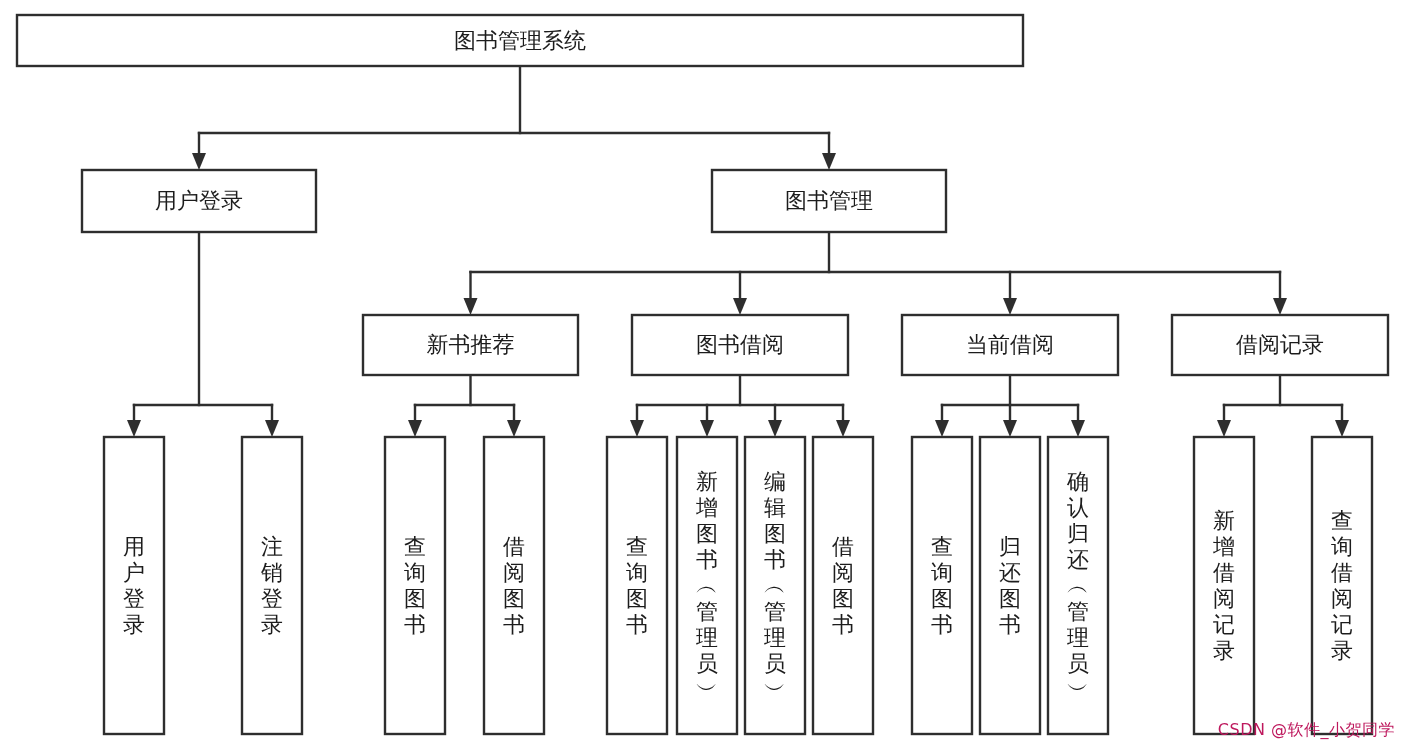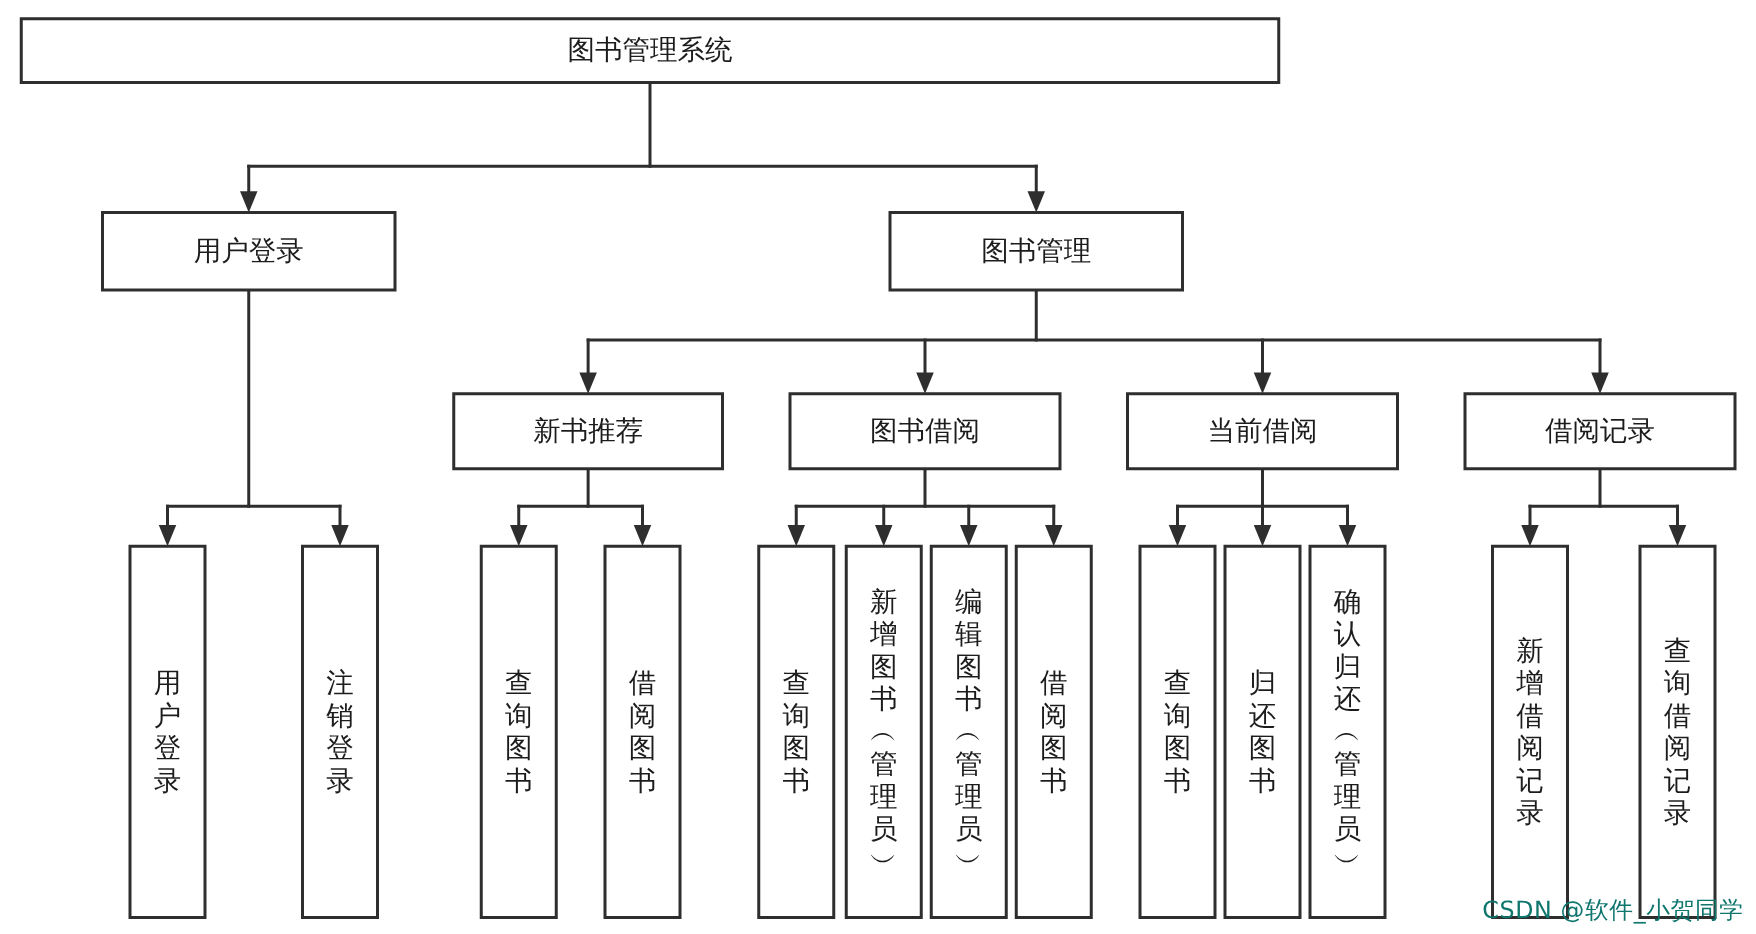--- a/index.html
+++ b/index.html
@@ -50,22 +50,22 @@
   }
   .arrow-head {
     fill: #2e2e2e;
     stroke: none;
   }
   .watermark {
     position: absolute;
     right: 10px;
     bottom: 6px;
     font-family: "DejaVu Sans", "Liberation Sans", sans-serif;
-    font-size: 19px;
-    color: #0f766e;
+    font-size: 16px;
+    color: #be185d;
     white-space: nowrap;
     letter-spacing: 0.5px;
   }
 </style>
 </head>
 <body>
 
 <div id="canvas">
   <svg class="diagram" viewBox="0 0 1405 747">
     <g id="edges">

